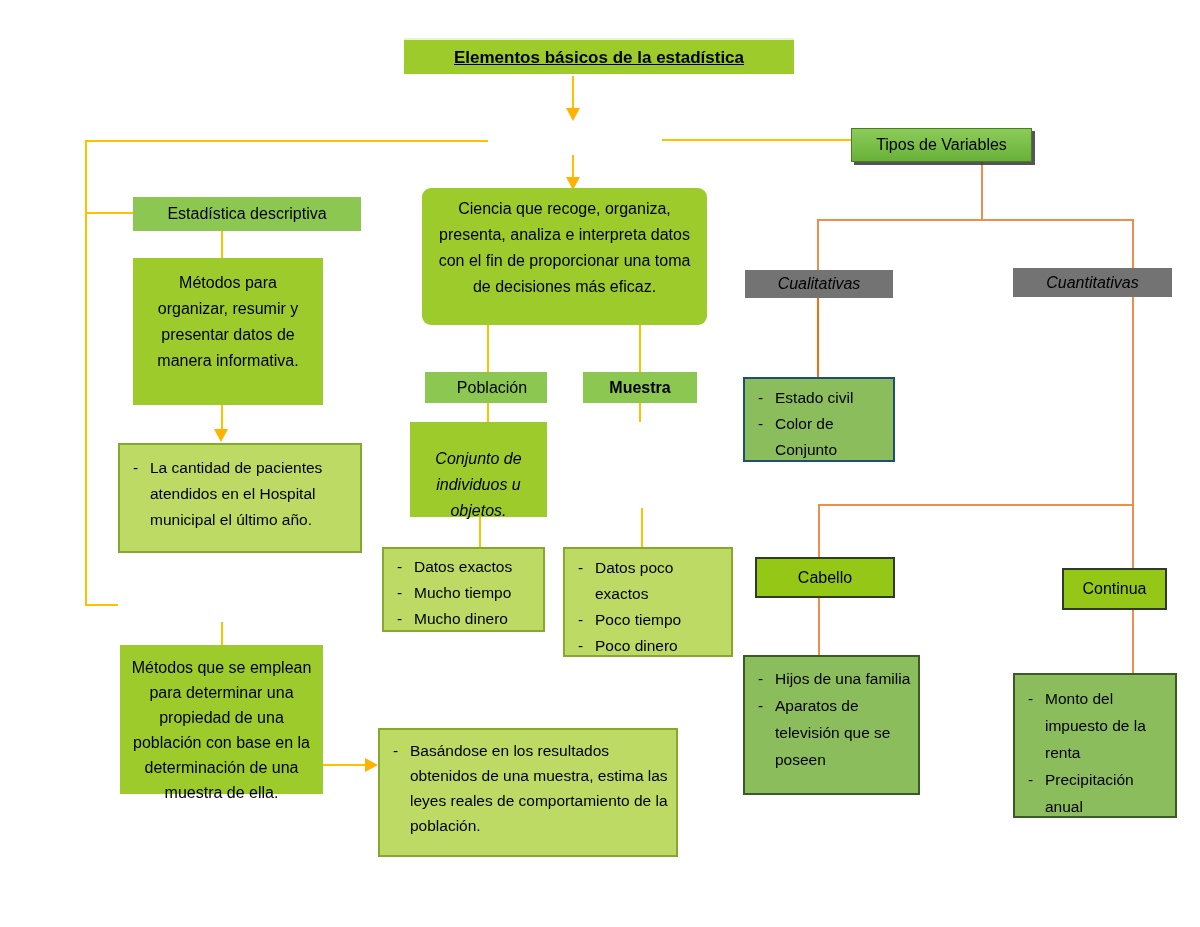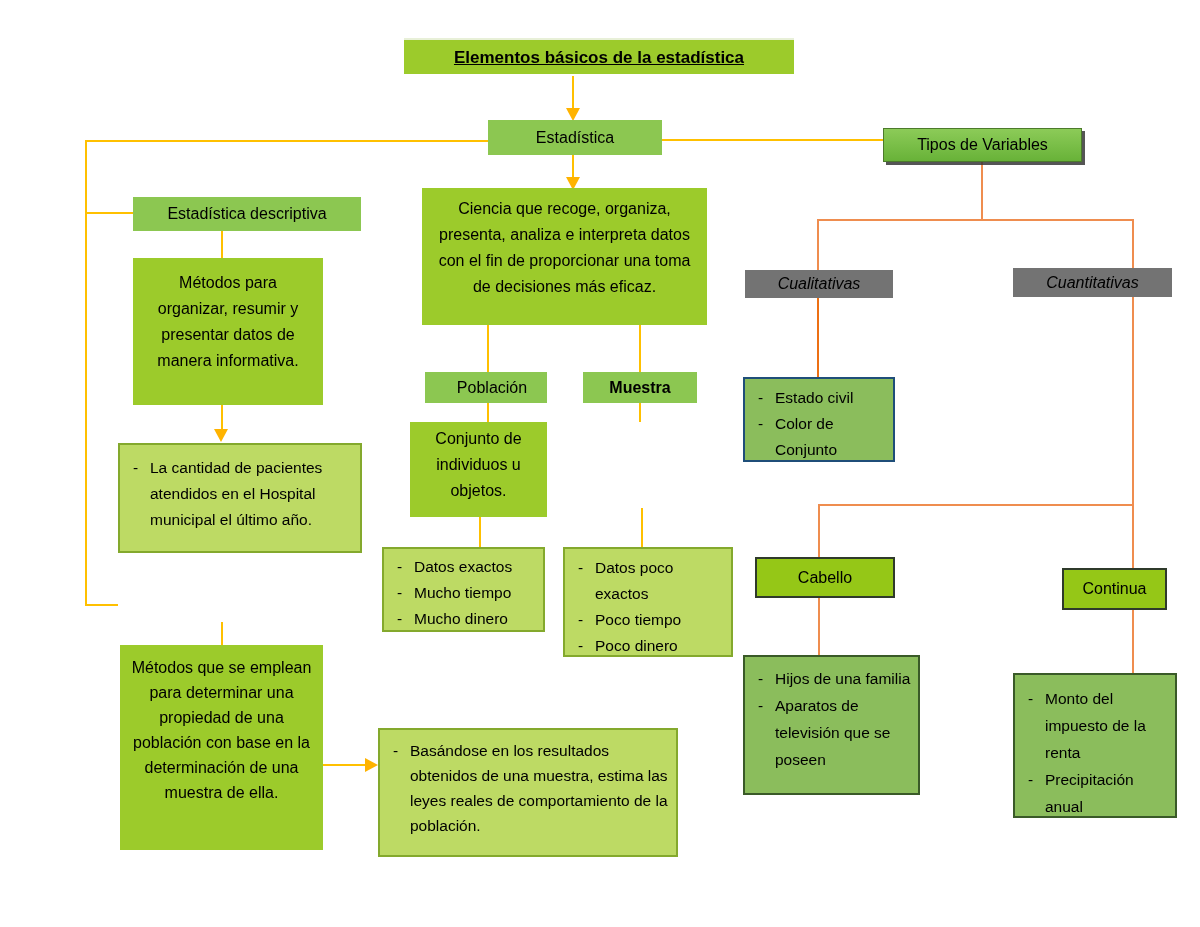--- a/index.html
+++ b/index.html
@@ -79,65 +79,64 @@
   <div class="ols vline" style="left:817px;top:298px;height:79px;"></div>
 
   <div class="ol vline" style="left:1132px;top:297px;height:271px;"></div>
   <div class="ol hline" style="left:818px;top:504px;width:316px;"></div>
   <div class="ol vline" style="left:818px;top:504px;height:53px;"></div>
   <div class="ol vline" style="left:818px;top:598px;height:57px;"></div>
   <div class="ol vline" style="left:1132px;top:610px;height:63px;"></div>
 
   <div class="box bright center titlebox" style="left:370px;top:38px;width:390px;height:36px;line-height:36px;margin-left:34px;">Elementos básicos de la estadística</div>
 
-  <div class="box medium center" style="left:488px;top:120px;width:174px;height:35px;line-height:35px;">Estadística</div>
 
-  <div class="box bright center pad-def" style="left:422px;top:188px;width:285px;height:137px;">Ciencia que recoge, organiza, presenta, analiza e interpreta datos con el fin de proporcionar una toma de decisiones más eficaz.</div>
+  <div class="box bright center pad-def" style="left:422px;top:188px;width:285px;height:137px;border-radius:9px;">Ciencia que recoge, organiza, presenta, analiza e interpreta datos con el fin de proporcionar una toma de decisiones más eficaz.</div>
 
   <div class="box medium center" style="left:133px;top:197px;width:228px;height:34px;line-height:34px;">Estadística descriptiva</div>
 
   <div class="box bright center pad-def" style="left:133px;top:258px;width:190px;height:147px;padding-top:12px;">Métodos para organizar, resumir y presentar datos de manera informativa.</div>
 
   <div class="box light list" style="left:118px;top:443px;width:244px;height:110px;padding-top:10px;">
     <div class="ditem">
       <span class="dash">-</span>
       <span>La cantidad de pacientes atendidos en el Hospital municipal el último año.</span>
     </div>
   </div>
 
 
-  <div class="box bright center pad-def" style="left:120px;top:645px;width:203px;height:205px;padding-top:10px;line-height:25px;">Métodos que se emplean para determinar una propiedad de una población con base en la determinación de una muestra de ella.</div>
+  <div class="box bright center pad-def" style="left:120px;top:645px;width:203px;height:149px;padding-top:10px;line-height:25px;">Métodos que se emplean para determinar una propiedad de una población con base en la determinación de una muestra de ella.</div>
 
   <div class="box light list" style="left:378px;top:728px;width:300px;height:129px;padding-top:8px;">
     <div class="ditem" style="line-height:25px;">
       <span class="dash">-</span>
       <span>Basándose en los resultados obtenidos de una muestra, estima las leyes reales de comportamiento de la población.</span>
     </div>
   </div>
 
   <div class="box medium center" style="left:425px;top:372px;width:122px;height:31px;line-height:31px;padding-left:12px;">Población</div>
 
-  <div class="box bright center pad-def" style="left:410px;top:422px;width:137px;height:95px;padding-top:4px;">Conjunto de individuos u objetos.</div>
+  <div class="box bright center pad-def" style="left:410px;top:422px;width:137px;height:95px;padding-top:24px;font-style:italic;">Conjunto de individuos u objetos.</div>
 
   <div class="box light list" style="left:382px;top:547px;width:163px;height:85px;padding-top:5px;">
     <div class="ditem"><span class="dash">-</span><span>Datos exactos</span></div>
     <div class="ditem"><span class="dash">-</span><span>Mucho tiempo</span></div>
     <div class="ditem"><span class="dash">-</span><span>Mucho dinero</span></div>
   </div>
 
   <div class="box medium center" style="left:583px;top:372px;width:114px;height:31px;line-height:31px;font-weight:bold;">Muestra</div>
 
 
   <div class="box light list" style="left:563px;top:547px;width:170px;height:110px;padding-top:6px;">
     <div class="ditem"><span class="dash">-</span><span>Datos poco exactos</span></div>
     <div class="ditem"><span class="dash">-</span><span>Poco tiempo</span></div>
     <div class="ditem"><span class="dash">-</span><span>Poco dinero</span></div>
   </div>
 
-  <div class="box tipos center" style="left:883px;top:128px;width:199px;height:34px;line-height:32px;">Tipos de Variables</div>
+  <div class="box tipos center" style="left:851px;top:128px;width:181px;height:34px;line-height:32px;">Tipos de Variables</div>
 
   <div class="box label2 center" style="left:745px;top:270px;width:148px;height:28px;line-height:28px;">Cualitativas</div>
 
   <div class="box label2 center" style="left:1013px;top:268px;width:159px;height:29px;line-height:29px;">Cuantitativas</div>
 
   <div class="box example navyborder list" style="left:743px;top:377px;width:152px;height:85px;padding-top:6px;">
     <div class="ditem"><span class="dash">-</span><span>Estado civil</span></div>
     <div class="ditem"><span class="dash">-</span><span>Color de Conjunto</span></div>
   </div>
 

